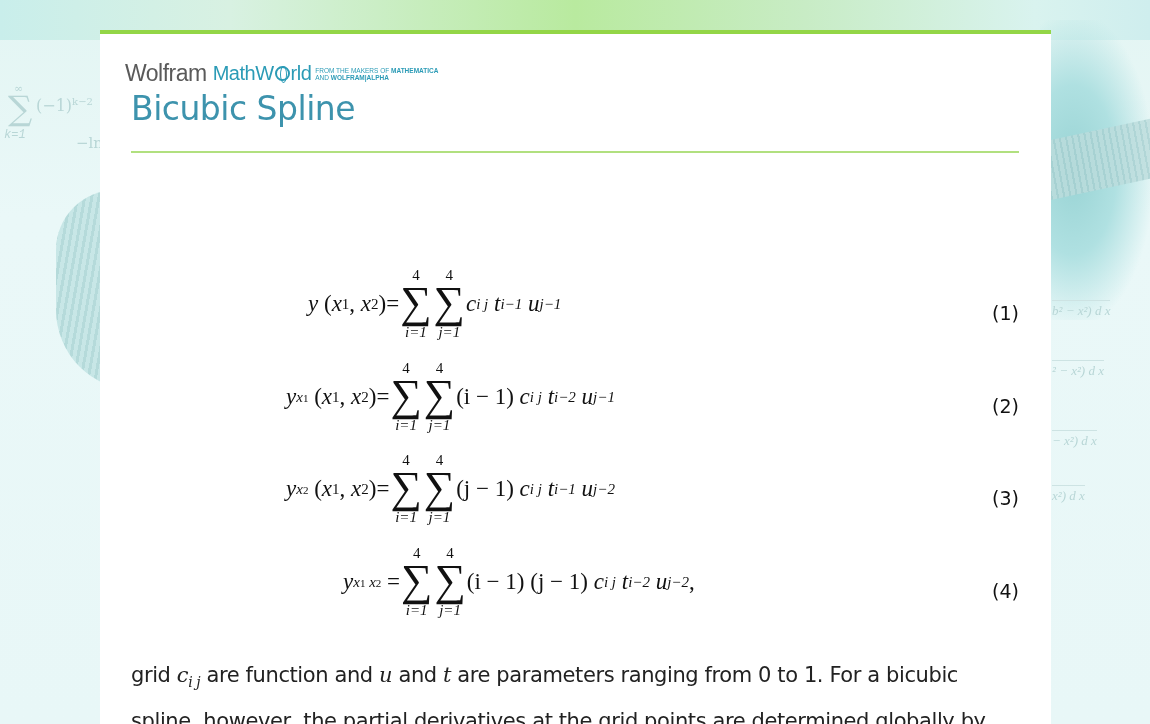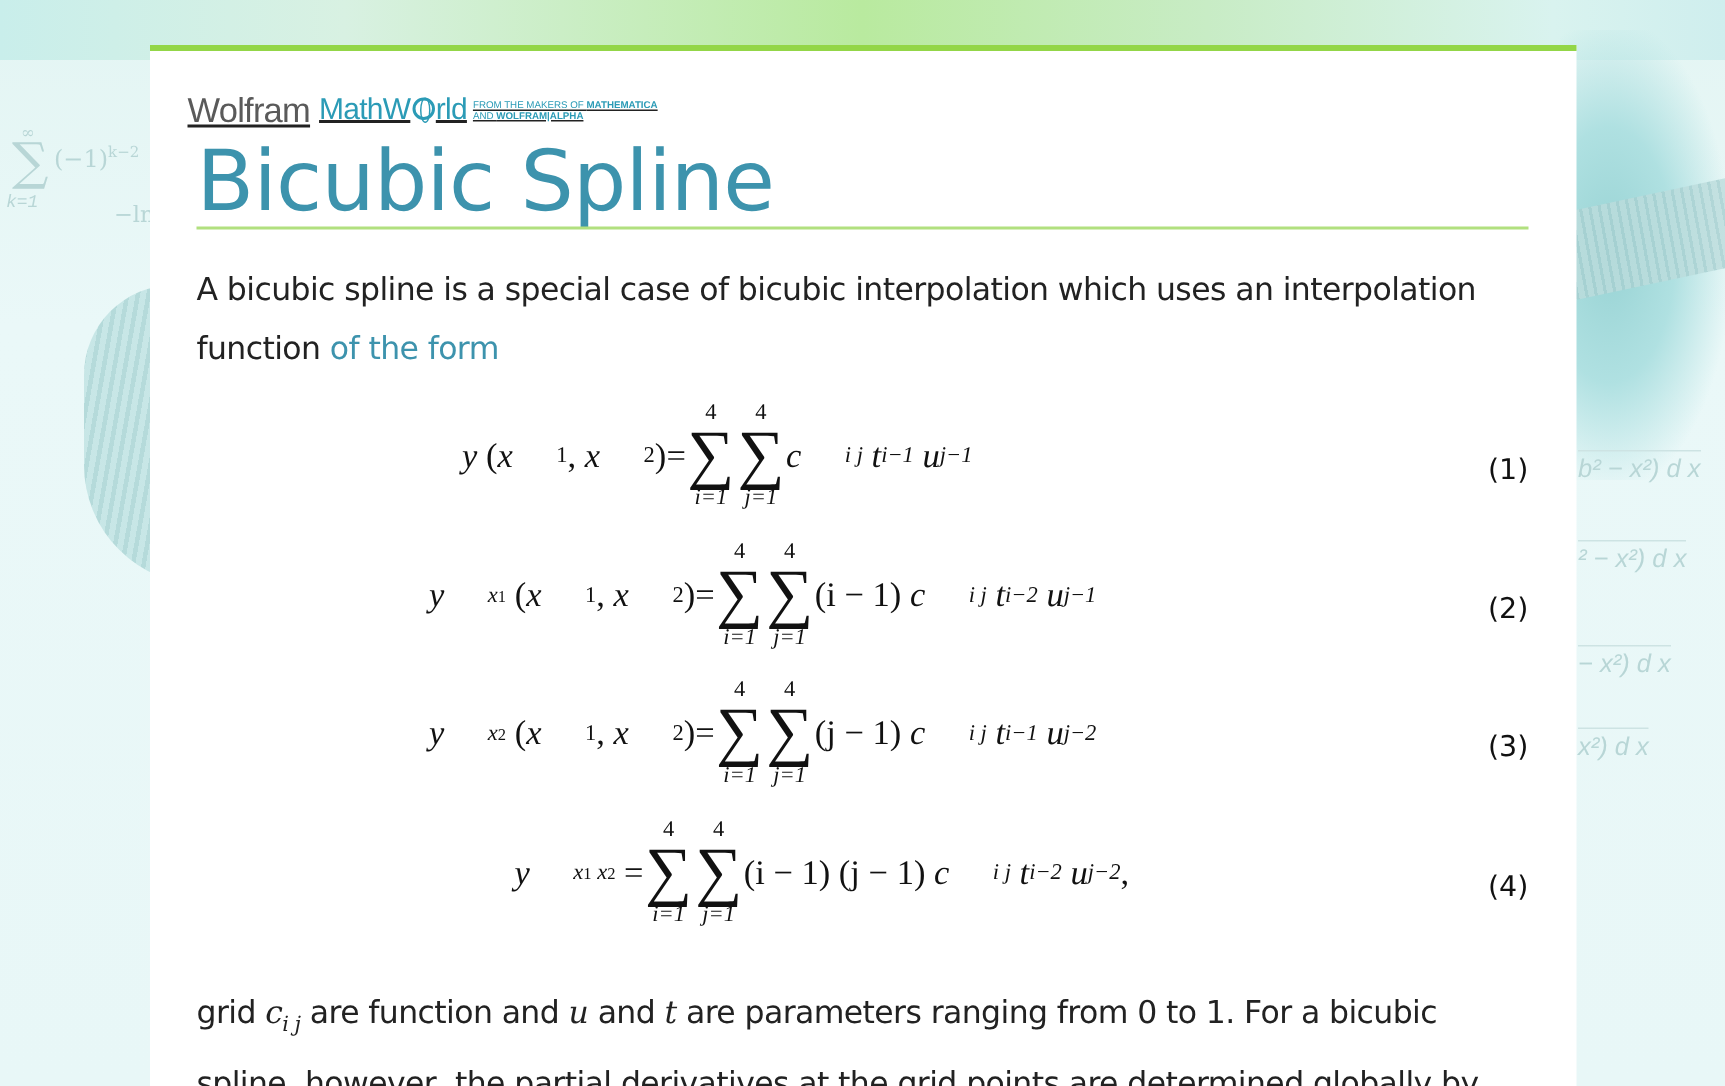--- a/index.html
+++ b/index.html
@@ -36,69 +36,68 @@
     opacity: 0.9;
   }
   .bg-right-surface2 {
     position: absolute; left: 1045px; top: 130px; width: 105px; height: 60px;
     background: repeating-linear-gradient(80deg, #a7cfd0 0 2px, #bcdcdc 2px 6px);
     transform: skewY(-12deg);
     opacity: 0.8;
   }
   .bg-right-formula {
     position: absolute; left: 1050px; top: 280px; width: 100px; height: 230px;
-    font-family: Liberation Sans, sans-serif; color: #b8d6d6; font-style: italic; font-size: 17px;
+    font-family: Liberation Serif, serif; color: #b8d6d6; font-style: italic; font-size: 13px;
   }
   .bg-right-formula div { position: absolute; left: 2px; border-top: 1px solid #cde3e3; padding-top: 2px; white-space: nowrap; }
 
   
   .card {
     position: absolute; left: 100px; top: 30px; width: 951px; height: 710px;
     background: #ffffff;
     border-top: 4px solid #93d647;
   }
   .brand {
     position: absolute; left: 25px; top: 26px; display: flex; align-items: center;
     font-family: "Liberation Sans", sans-serif;
-    text-decoration: underline;
   }
   .brand .wolfram { font-size: 23px; color: #5a5a5a; letter-spacing: -0.5px; }
   .brand .mathworld { font-size: 20px; color: #2b9bb6; margin-left: 6px; letter-spacing: -0.5px; }
   .brand .globe {
     display: inline-block; width: 15px; height: 15px; border: 2px solid #2b9bb6; border-radius: 50%;
     vertical-align: -1px; margin: 0 1px; position: relative;
   }
   .brand .globe::after { content: ""; position: absolute; left: 3px; top: -2px; width: 5px; height: 15px; border: 1px solid #2b9bb6; border-radius: 50%; }
   .brand .tagline {
     margin-left: 4px; font-size: 6.5px; line-height: 7px; color: #2b9bb6; text-transform: uppercase;
   }
   .brand .tagline b { font-weight: bold; }
   .title {
-    position: absolute; left: 31px; top: 55px; font-size: 56px; color: #3d93ad;
+    position: absolute; left: 31px; top: 55px; font-size: 33px; color: #3d93ad;
     font-family: "DejaVu Sans", sans-serif; font-weight: normal; letter-spacing: -0.5px;
   }
   .title-rule { position: absolute; left: 31px; top: 117px; width: 888px; height: 2px; background: #b1e07f; }
 
   .para {
     position: absolute; left: 31px; font-size: 21px; line-height: 39px; color: #222;
     width: 888px; font-family: "DejaVu Sans", sans-serif; letter-spacing: -0.4px;
   }
   .para a { color: #3d93ad; text-decoration: none; }
   .para i { font-family: "DejaVu Serif", serif; font-style: italic; }
   .para sub { font-size: 14px; font-family: "DejaVu Serif", serif; font-style: italic; }
 
   
   .eq {
     position: absolute; display: flex; align-items: center;
     font-family: "Liberation Serif", "DejaVu Serif", serif; font-size: 23px; color: #111;
     white-space: nowrap;
   }
   .eq i { font-style: italic; }
   .eq sup { font-size: 15px; vertical-align: 9px; line-height: 0; }
-  .eq sub { font-size: 15px; vertical-align: -6px; line-height: 0; margin-left: 29px; }
+  .eq sub { font-size: 15px; vertical-align: -6px; line-height: 0; }
   .sum {
     display: inline-flex; flex-direction: column; align-items: center; margin: 0 1px;
     line-height: 1;
   }
   .sum .lim-top { font-size: 15px; margin-bottom: 1px; }
   .sum .sigma { font-size: 44px; line-height: 38px; }
   .sum .lim-bot { font-size: 15px; margin-top: 3px; }
   .eq-num {
     position: absolute; left: 892px; font-family: "DejaVu Sans", sans-serif; font-size: 19px; color: #111;
   }
@@ -131,21 +130,20 @@
     <span class="mathworld"><span>MathW</span><span class="globe"></span><span>rld</span></span>
     <span class="tagline">
       <span>FROM THE MAKERS OF </span><b>MATHEMATICA</b><br>
       <span>AND </span><b>WOLFRAM|ALPHA</b>
     </span>
   </a>
 
   <h1 class="title">Bicubic Spline</h1>
   <div class="title-rule"></div>
 
-  <p class="para" style="top:140px"><span>A bicubic spline is a special case of bicubic interpolation which uses an interpolation function </span><a>of the form</a></p>
 
   <div class="eq" style="left:208px; top:234px;">
     <i>y</i>&nbsp;<span>(</span><i>x</i><sub>1</sub><span>,</span>&nbsp;<i>x</i><sub>2</sub><span>)</span><span>=</span>
     <span class="sum">
         <span class="lim-top">4</span>
         <span class="sigma">∑</span>
         <i class="lim-bot">i=1</i>
       </span>
     <span class="sum">
         <span class="lim-top">4</span>

